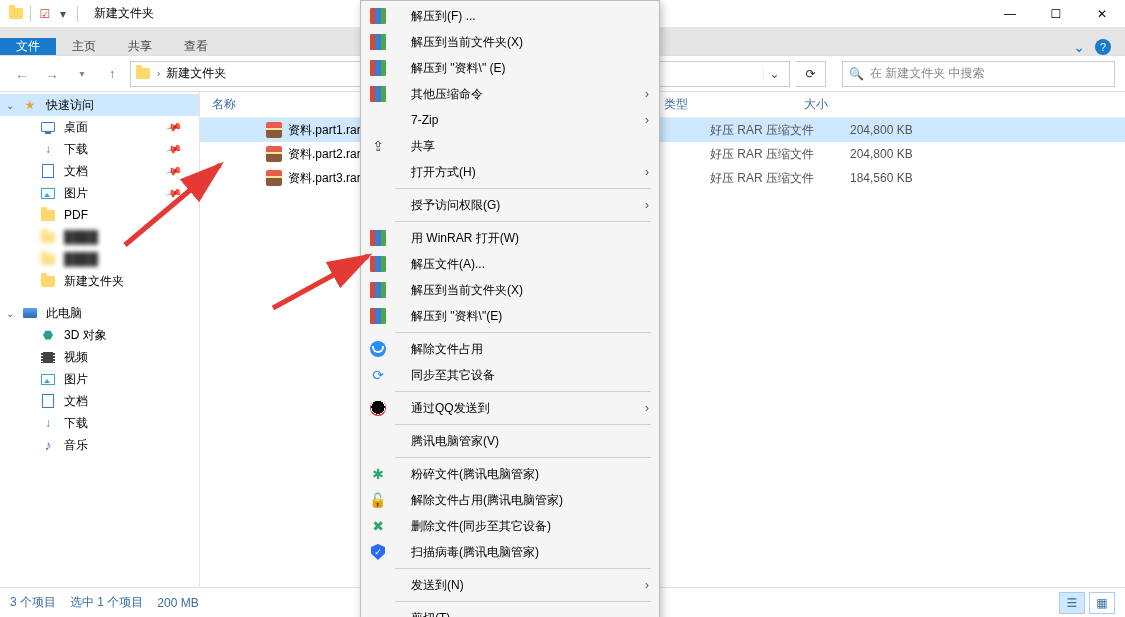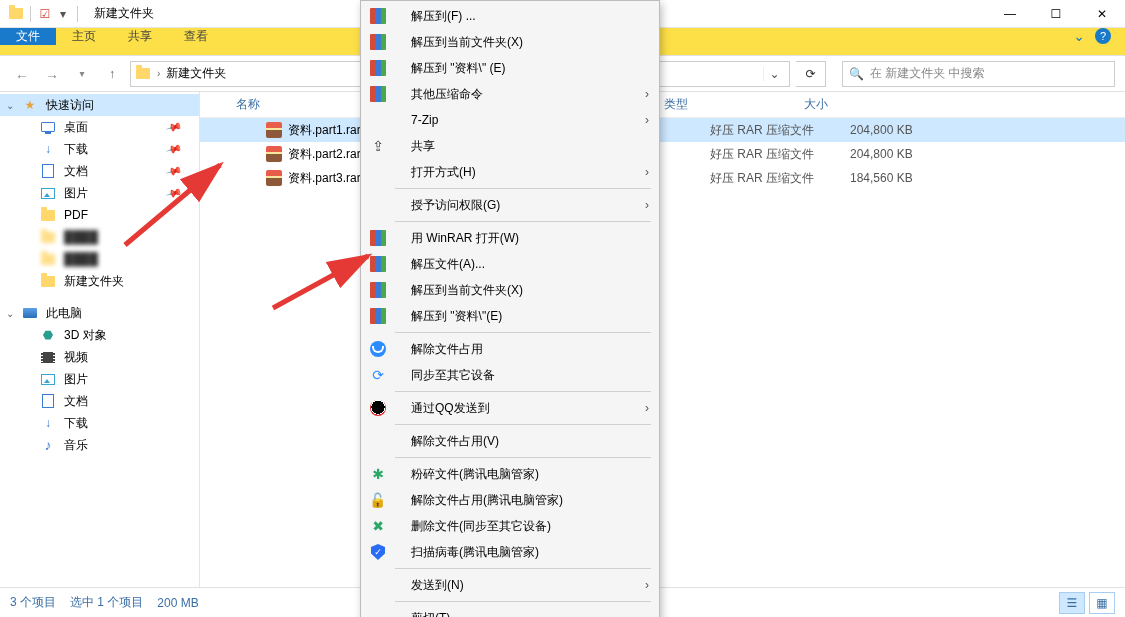--- a/index.html
+++ b/index.html
@@ -8,21 +8,21 @@
 
 .titlebar { height: 28px; background: #fff; display: flex; align-items: center; border-bottom: 1px solid #e5e5e5; }
 .titlebar-left { display: flex; align-items: center; gap: 2px; padding-left: 8px; }
 .tb-icon { width: 16px; height: 16px; display: flex; align-items: center; justify-content: center; }
 .tb-sep { width: 1px; height: 16px; background: #ccc; margin: 0 4px; }
 .tb-title { margin-left: 10px; font-size: 12px; color: #000; }
 .titlebar-right { margin-left: auto; display: flex; }
 .win-btn { width: 46px; height: 28px; display: flex; align-items: center; justify-content: center; color: #000; }
 
 
-.ribbon { height: 28px; background: #fde047; display: flex; align-items: flex-start; border-bottom: 1px solid #e1e1e1; }
+.ribbon { height: 28px; background: #e5e5e5; display: flex; align-items: flex-end; border-bottom: 1px solid #e1e1e1; }
 .ribbon-tab { padding: 0 16px; display: flex; align-items: center; font-size: 12px; color: #444; }
 .ribbon-tab.active { background: #1979ca; color: #fff; }
 .ribbon-right { margin-left: auto; display: flex; align-items: center; gap: 10px; padding-right: 14px; }
 .chev-blue { color: #1979ca; font-size: 14px; }
 .help-icon { width: 16px; height: 16px; border-radius: 50%; background: #1979ca; color: #fff; display: flex; align-items: center; justify-content: center; font-size: 11px; }
 
 
 .navbar { height: 36px; display: flex; align-items: center; padding: 0 10px; gap: 6px; border-bottom: 1px solid #e1e1e1; }
 .nav-arrow { width: 24px; height: 24px; display: flex; align-items: center; justify-content: center; color: #888; font-size: 14px; }
 .nav-up { width: 24px; height: 24px; display: flex; align-items: center; justify-content: center; color: #555; }
@@ -58,21 +58,21 @@
 .cube-ic{ color:#2a9d8f; }
 .film-ic{ width:14px; height:11px; background:#444; position:relative;}
 .film-ic::before,.film-ic::after{content:"";position:absolute;top:0;width:2px;height:100%;background:repeating-linear-gradient(#fff 0 1px,#444 1px 3px);}
 .film-ic::before{left:0}.film-ic::after{right:0}
 .blur-item { filter: blur(2px); opacity: .8;}
 
 
 .content { flex: 1; position: relative; display: flex; flex-direction: column; }
 .list-header { display: flex; height: 26px; align-items: center; border-bottom: 1px solid #eee; color: #3a6ea5; font-size: 12px;}
 .col { padding: 0 8px; }
-.col-name { width: 246px; padding-left: 36px; }
+.col-name { width: 246px; padding-left: 12px; }
 .col-date { width: 210px; }
 .col-type { width: 140px; }
 .col-size { width: 110px; }
 .list-body { flex: 1; }
 .row { display: flex; height: 24px; align-items: center; padding-left: 46px; }
 .row.selected { background: #cde8ff; }
 .row .cell { padding: 0 8px; }
 .row .c-name { width: 246px; display: flex; align-items: center; gap: 6px; padding-left: 20px;}
 .row .c-date { width: 210px; color: #555; }
 .row .c-type { width: 140px; color: #555; }
@@ -396,21 +396,21 @@
   <div class="ctx-item">
       <span class="ctx-icon">
         <span class="ic-qq"></span>
       </span>
       <span class="ctx-label">通过QQ发送到</span>
       <span class="ctx-arrow">›</span>
     </div>
   <div class="ctx-sep"></div>
   <div class="ctx-item">
       <span class="ctx-icon"></span>
-      <span class="ctx-label">解除文件占用(V)</span>
+      <span class="ctx-label">腾讯电脑管家(V)</span>
     </div>
   <div class="ctx-sep"></div>
   <div class="ctx-item">
       <span class="ctx-icon ic-shred">✱</span>
       <span class="ctx-label">粉碎文件(腾讯电脑管家)</span>
     </div>
   <div class="ctx-item">
       <span class="ctx-icon ic-unlock">🔓</span>
       <span class="ctx-label">解除文件占用(腾讯电脑管家)</span>
     </div>

